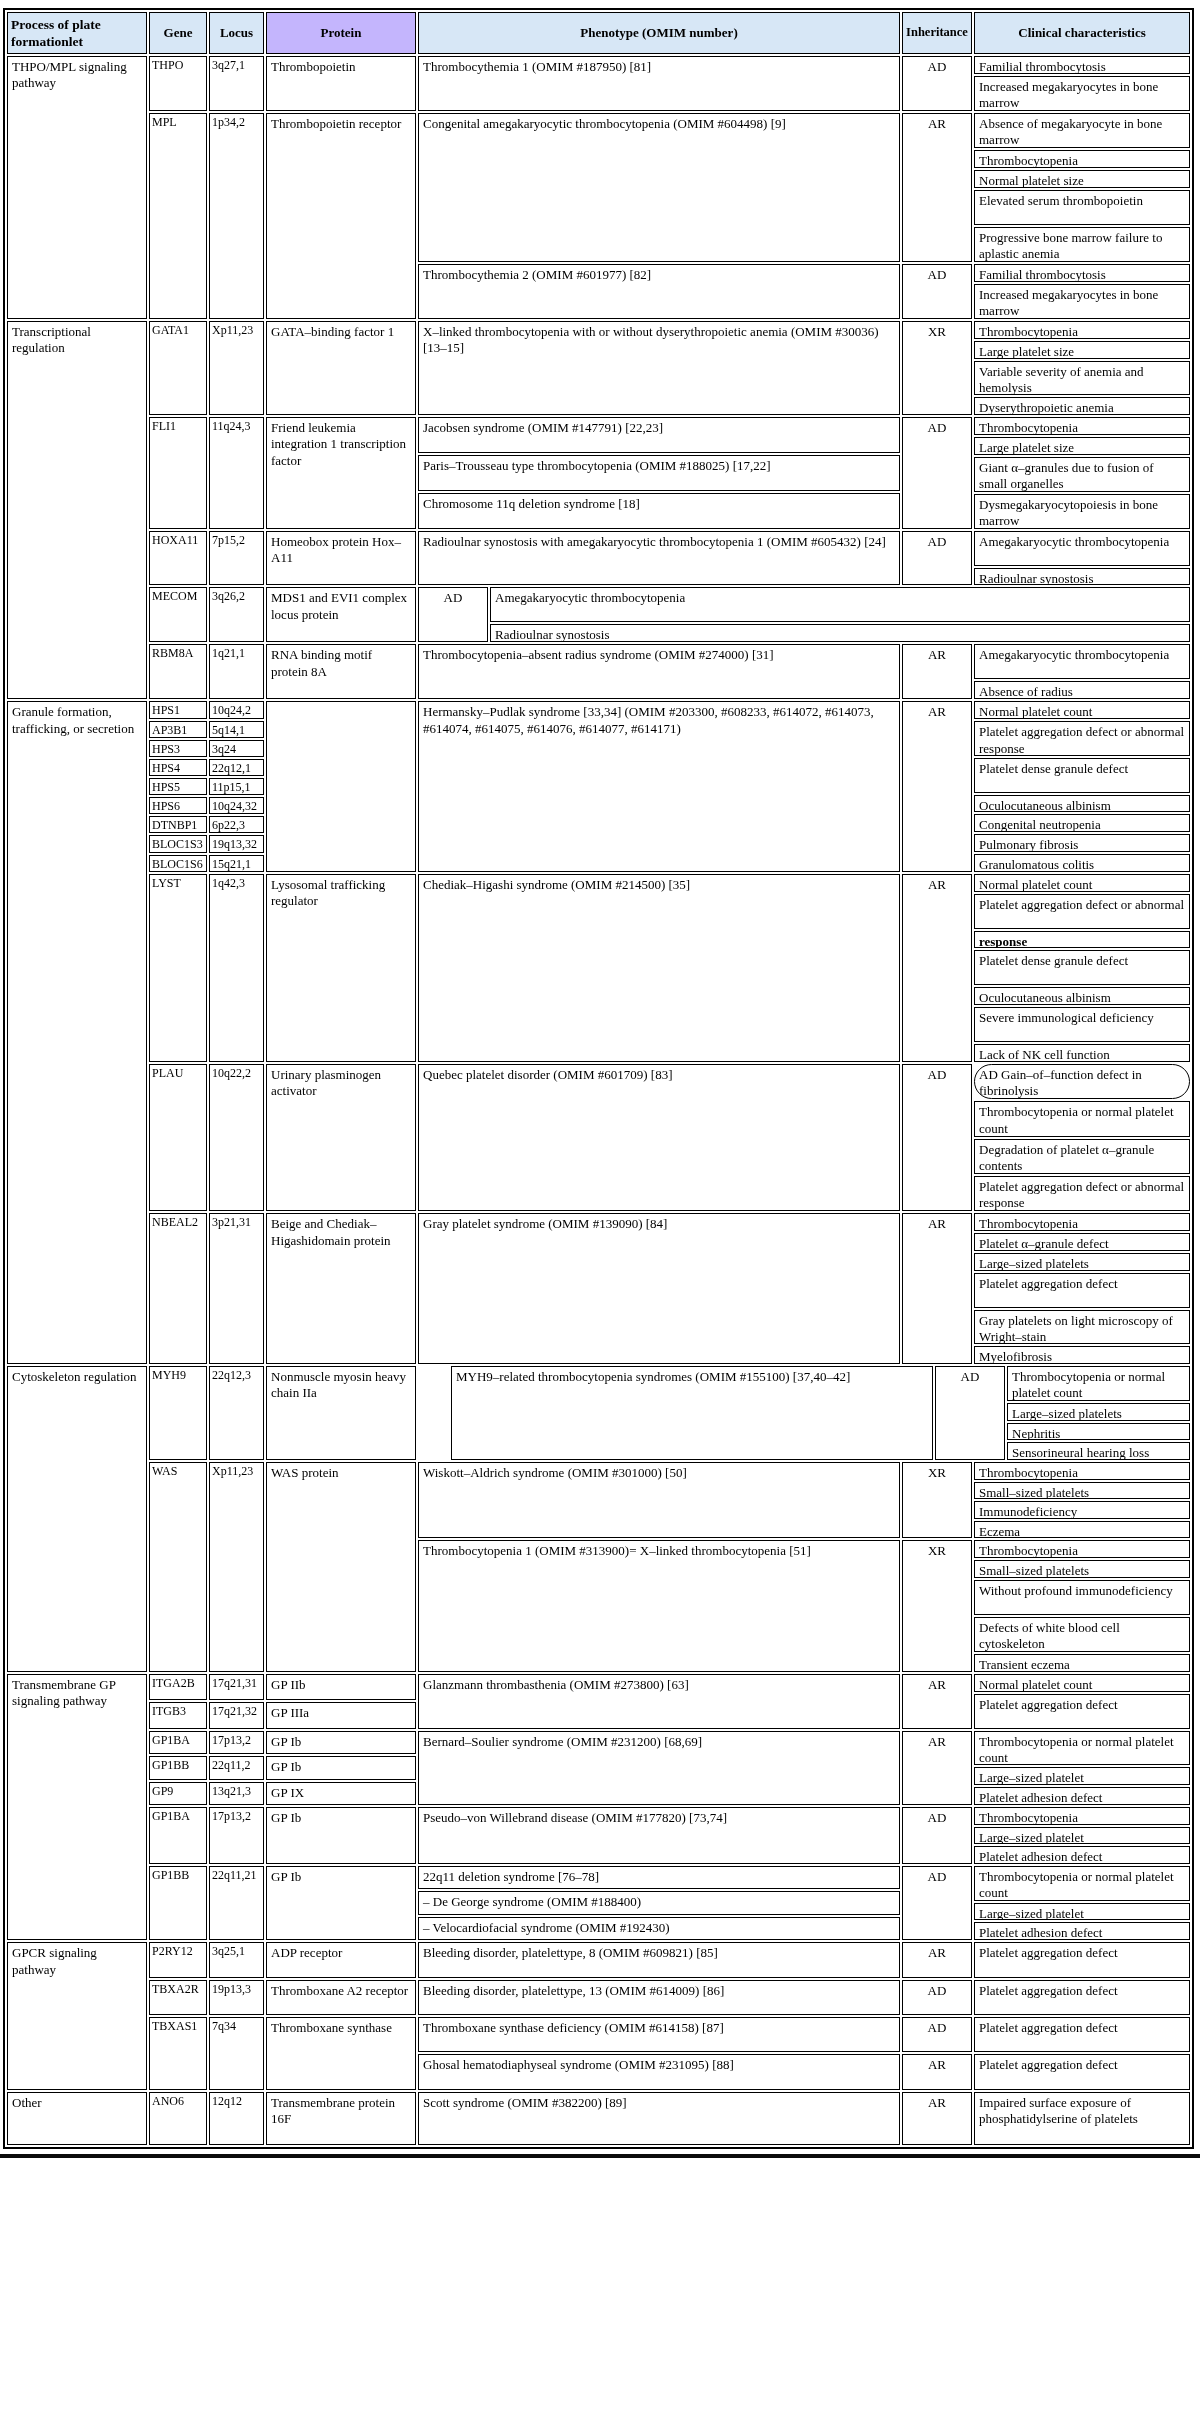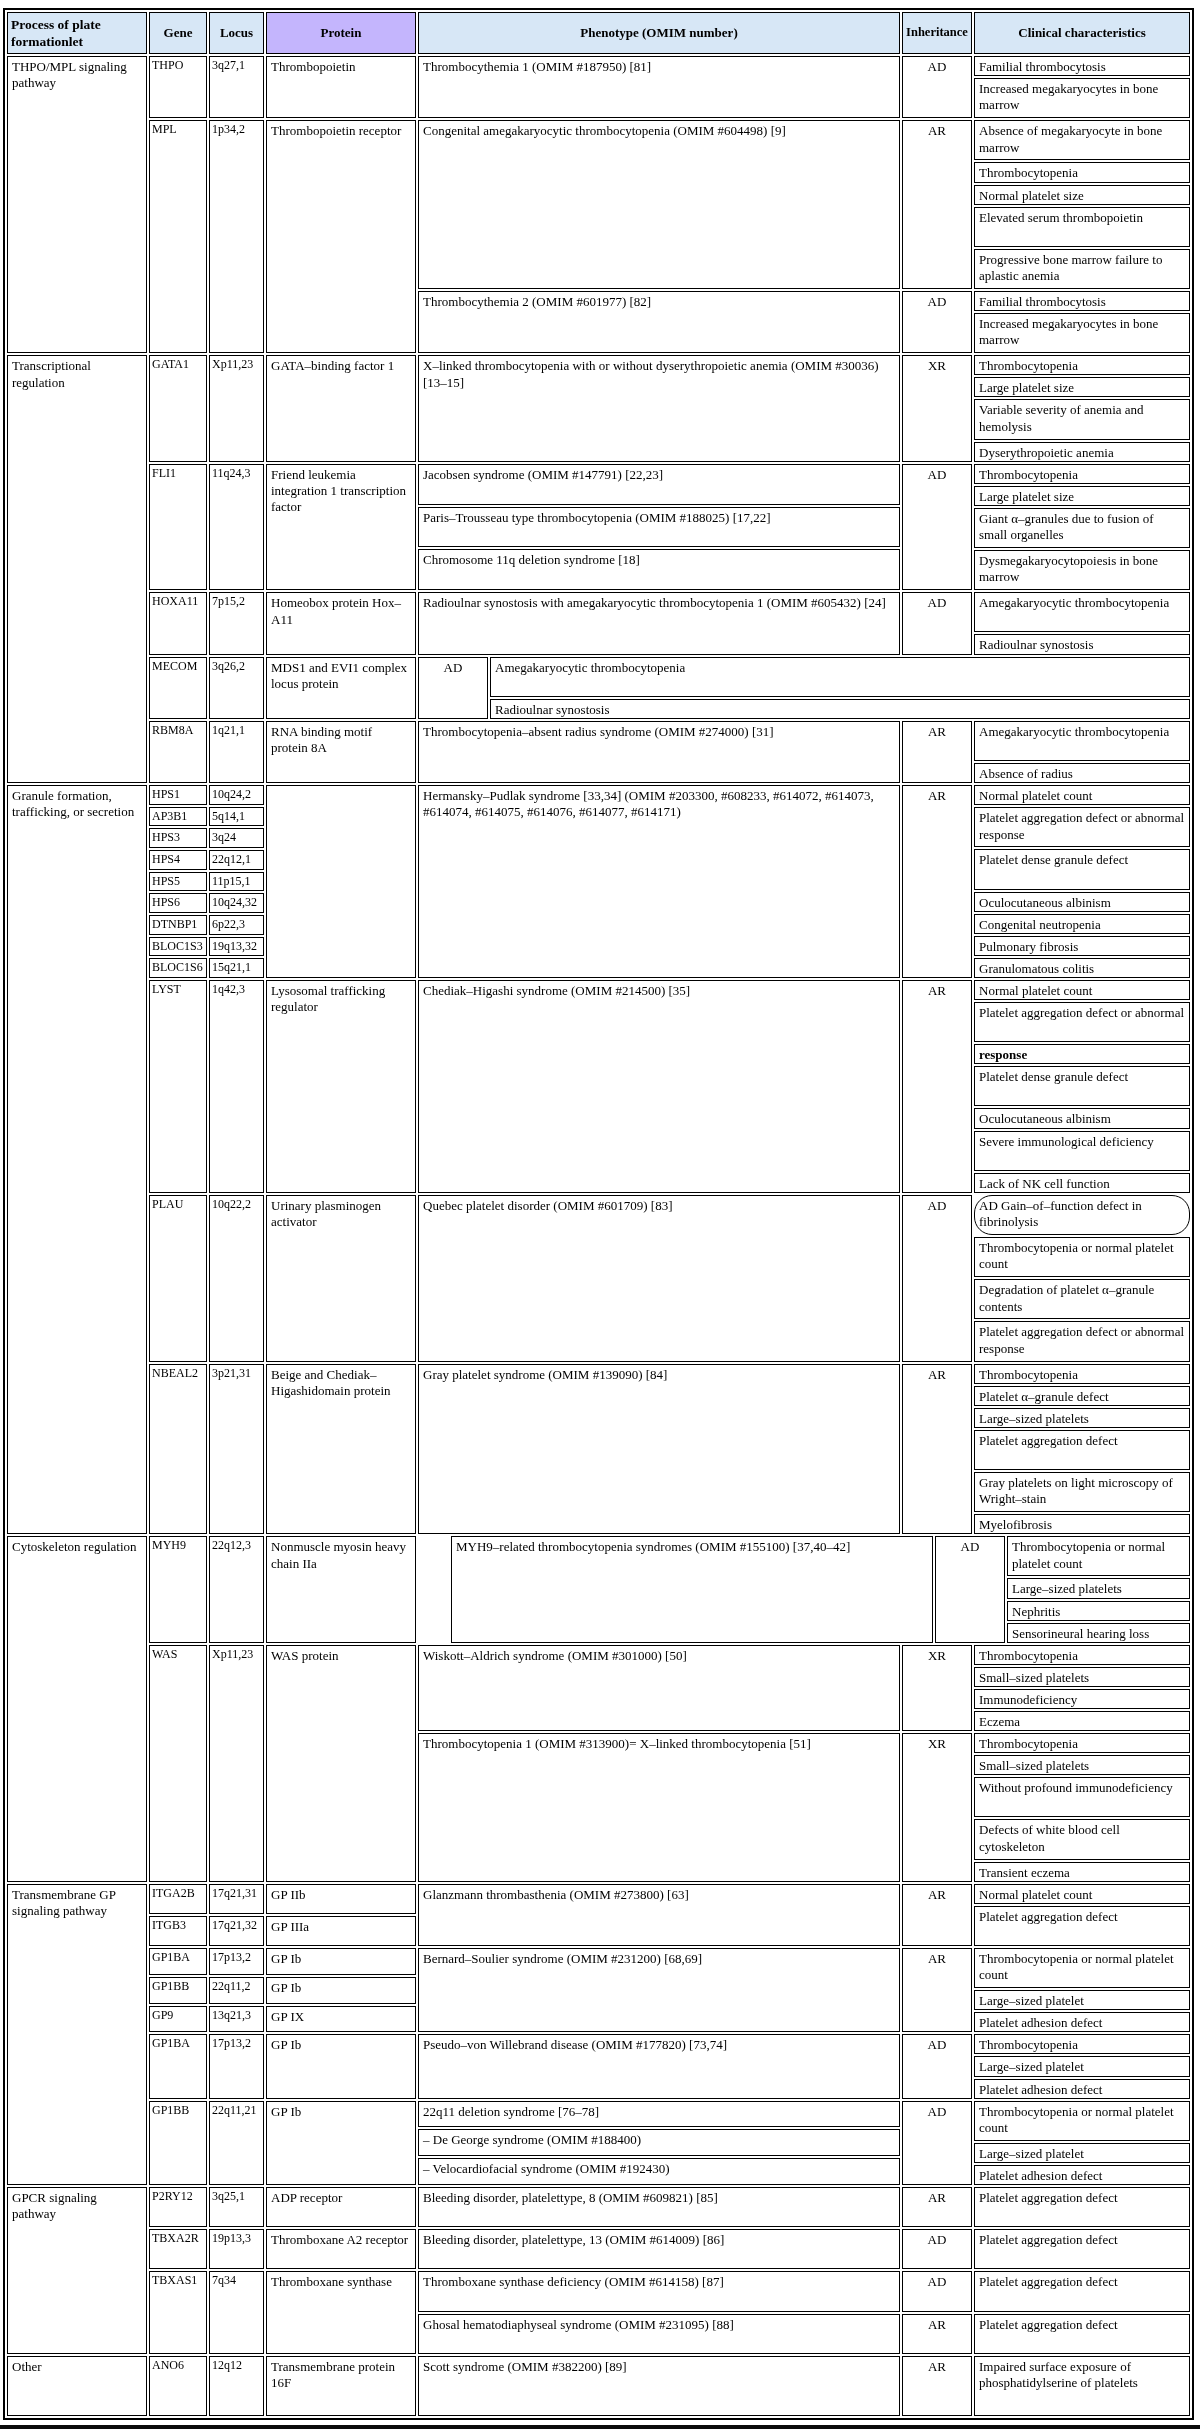--- a/index.html
+++ b/index.html
@@ -1,20 +1,20 @@
 <!DOCTYPE html>
 <html><head>
 <meta charset="utf-8">
 <style>
   html,body{margin:0;padding:0;background:#fff;}
   body{width:1200px;font-family:"Liberation Serif","DejaVu Serif",serif;color:#000;}
   .tbl{
     display:flex;flex-direction:column;gap:2px;
     border:2.5px solid #000;padding:2px;box-sizing:border-box;
-    width:1191px;height:2412px;margin:8px 0 0 3px;background:#fff;
+    width:1191px;height:2141px;margin:8px 0 0 3px;background:#fff;
   }
   .hrow{display:flex;gap:2px;flex:none;height:42px;}
   .box{border:1.5px solid #000;padding:2px 4px;box-sizing:border-box;font-size:13px;line-height:1.26;background:#fff;overflow:hidden;}
   .hbox{font-weight:bold;display:flex;align-items:center;justify-content:center;text-align:center;font-size:13px;padding:2px 3px;}
   .hbox.left{justify-content:flex-start;text-align:left;font-size:13.5px;}
   .hbox.tight{font-size:12.5px;padding:1px;}
   .w-proc{width:140px;flex:none;}
   .w-gene{width:58px;flex:none;}
   .w-locus{width:55px;flex:none;}
   .w-prot{width:150px;flex:none;}

